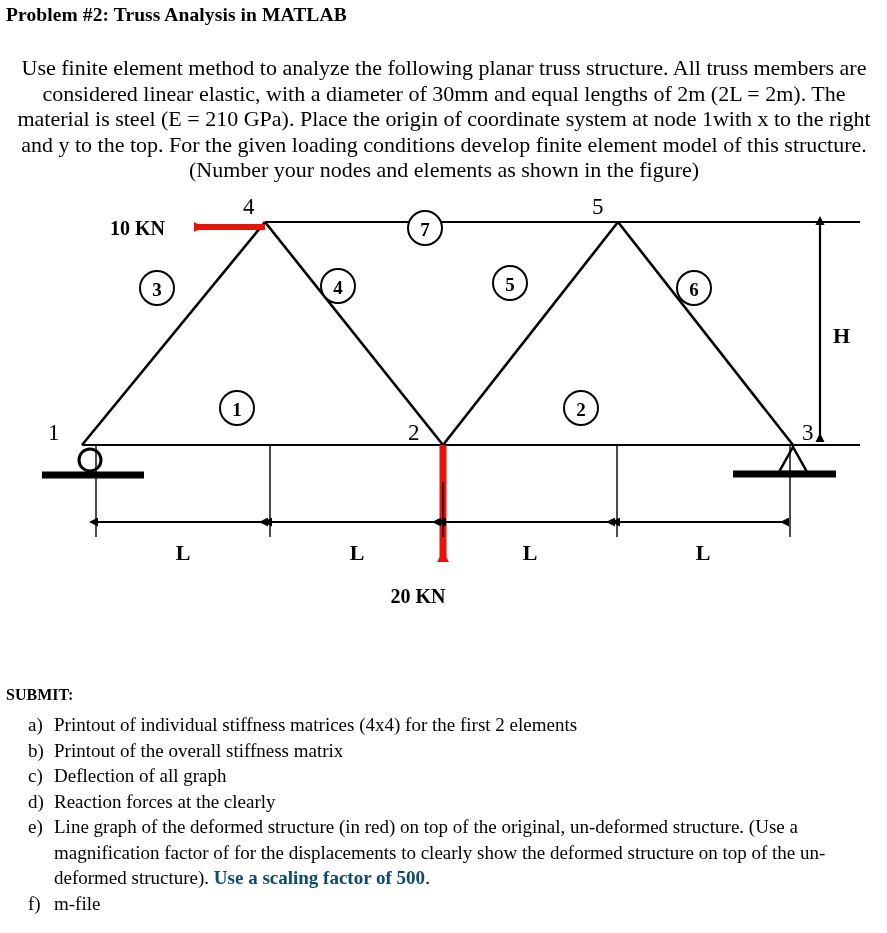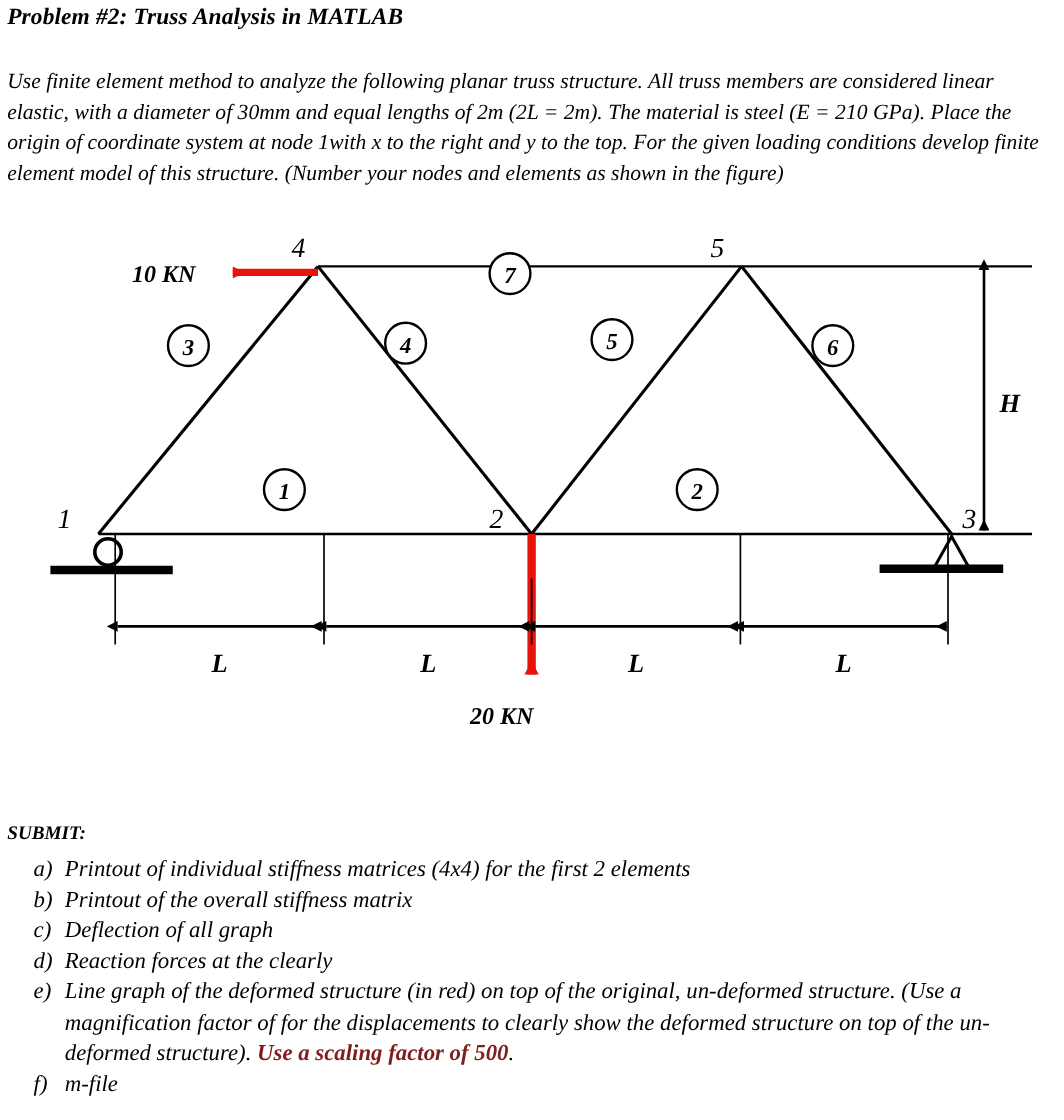--- a/index.html
+++ b/index.html
@@ -14,38 +14,37 @@
     color: #000000;
     position: relative;
     overflow: hidden;
   }
   .page {
     position: relative;
     width: 887px;
     height: 882px;
     padding: 0;
     box-sizing: border-box;
-    font-style: italic;
   }
   .title {
     position: absolute;
     left: 6px;
     top: 4px;
     font-size: 19.5px;
     font-weight: bold;
     letter-spacing: 0.1px;
   }
   .prompt {
     position: absolute;
     left: 6px;
     top: 55px;
     width: 876px;
-    font-size: 18px;
+    font-size: 22px;
     line-height: 25.5px;
-    text-align: left;
+    text-align: center;
   }
   .figure {
     position: absolute;
     left: 0px;
     top: 192px;
     width: 887px;
     height: 440px;
   }
   .figure svg {
     display: block;
@@ -72,21 +71,21 @@
   }
   .submit-marker {
     width: 26px;
     flex: 0 0 26px;
     text-align: left;
   }
   .submit-text {
     flex: 1 1 auto;
   }
   .red-bold {
-    color: #7f1d1d;
+    color: #0c4a6e;
     font-weight: bold;
     margin-top: 39px;
   }
 </style>
 </head>
 <body>
 
 <div class="page">
 
   <div class="title">Problem #2: Truss Analysis in MATLAB</div>

